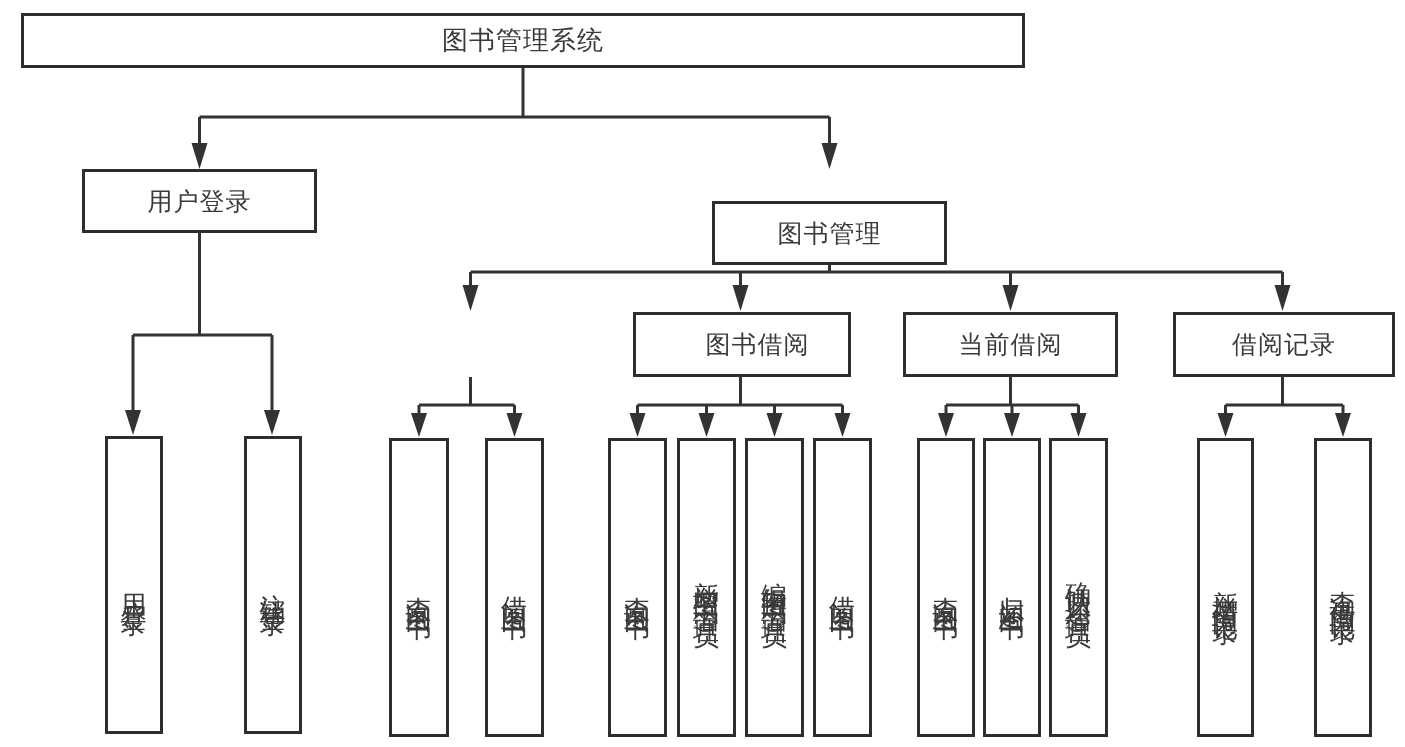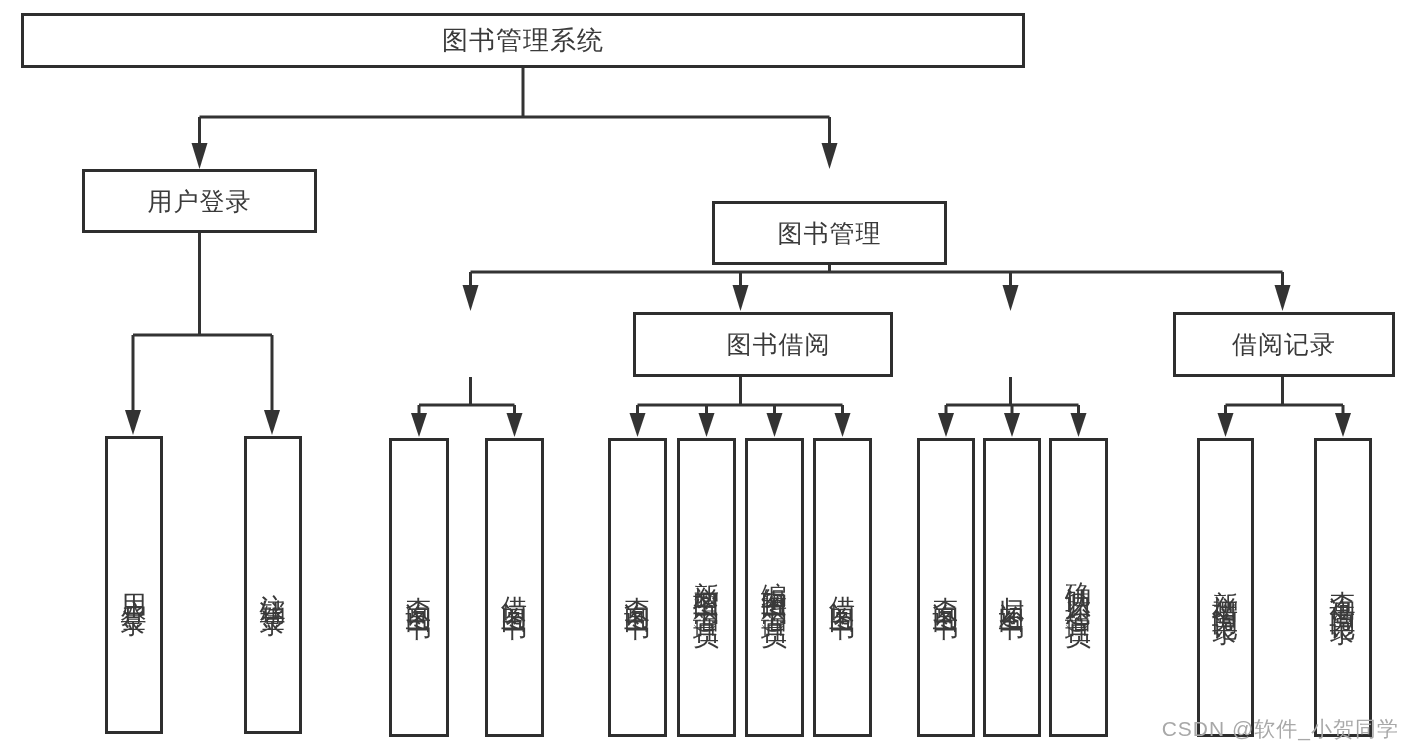--- a/index.html
+++ b/index.html
@@ -39,21 +39,21 @@
     font-size:21px;
     color:#a8a8a8;
     letter-spacing:1px;
     white-space:nowrap;
   }
   
   .n-root{left:21px;top:13px;width:1004px;height:55px;}
   .n-l2a{left:82px;top:169px;width:235px;height:64px;}
   .n-l2b{left:712px;top:169px;width:235px;height:64px;margin-top:32px;}
   .n-l3a{left:363px;top:312px;width:215px;height:65px;}
-  .n-l3b{left:633px;top:312px;width:260px;height:65px;padding-left:31px;}
+  .n-l3b{left:633px;top:312px;width:218px;height:65px;padding-left:31px;}
   .n-l3c{left:903px;top:312px;width:215px;height:65px;}
   .n-l3d{left:1173px;top:312px;width:222px;height:65px;}
   .n-u1{left:105px;top:436px;width:58px;height:298px;}
   .n-u2{left:244px;top:436px;width:58px;height:298px;}
   .n-nb1{left:389px;top:438px;width:60px;height:299px;}
   .n-nb2{left:485px;top:438px;width:59px;height:299px;}
   .n-bw1{left:608px;top:438px;width:59px;height:299px;}
   .n-bw2{left:677px;top:438px;width:59px;height:299px;}
   .n-bw3{left:745px;top:438px;width:59px;height:299px;}
   .n-bw4{left:813px;top:438px;width:59px;height:299px;}
@@ -148,20 +148,23 @@
   <div class="node n-l2a">
     <span class="hlabel">用户登录</span>
   </div>
   <div class="node n-l2b">
     <span class="hlabel">图书管理</span>
   </div>
 
   <div class="node n-l3b">
     <span class="hlabel">图书借阅</span>
   </div>
+  <div class="node n-l3c">
+    <span class="hlabel">当前借阅</span>
+  </div>
   <div class="node n-l3d">
     <span class="hlabel">借阅记录</span>
   </div>
 
   <div class="node vnode n-u1">
     <span class="vlabel">用户登录</span>
   </div>
   <div class="node vnode n-u2">
     <span class="vlabel">注销登录</span>
   </div>
@@ -196,14 +199,13 @@
     <span class="vlabel">确认归还（管理员）</span>
   </div>
 
   <div class="node vnode n-rc1">
     <span class="vlabel">新增借阅记录</span>
   </div>
   <div class="node vnode n-rc2">
     <span class="vlabel">查询借阅记录</span>
   </div>
 
-  <div class="watermark">CSDN @软件_小贺同学</div>
 </div>
 
 </body></html>

